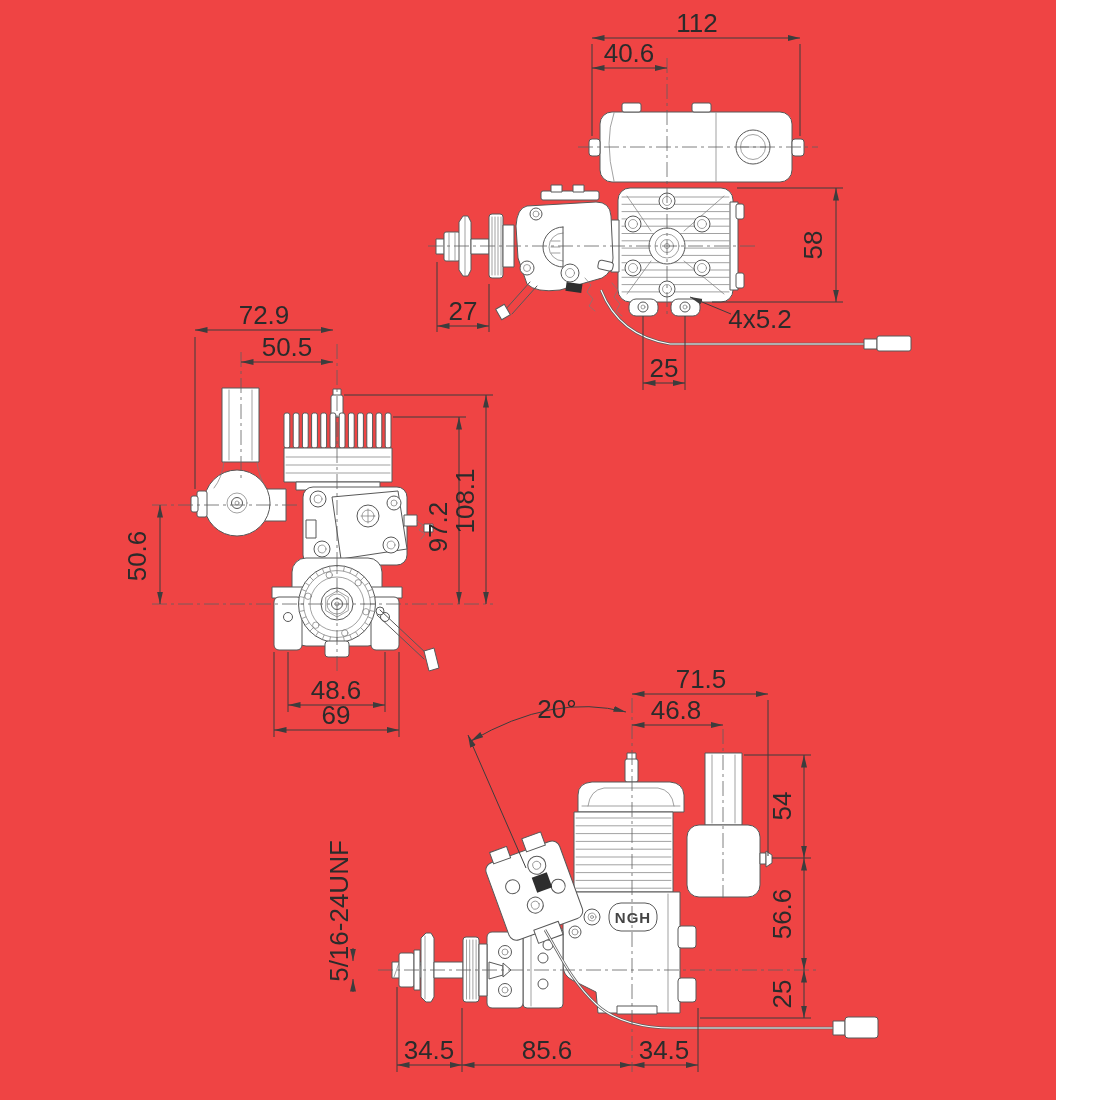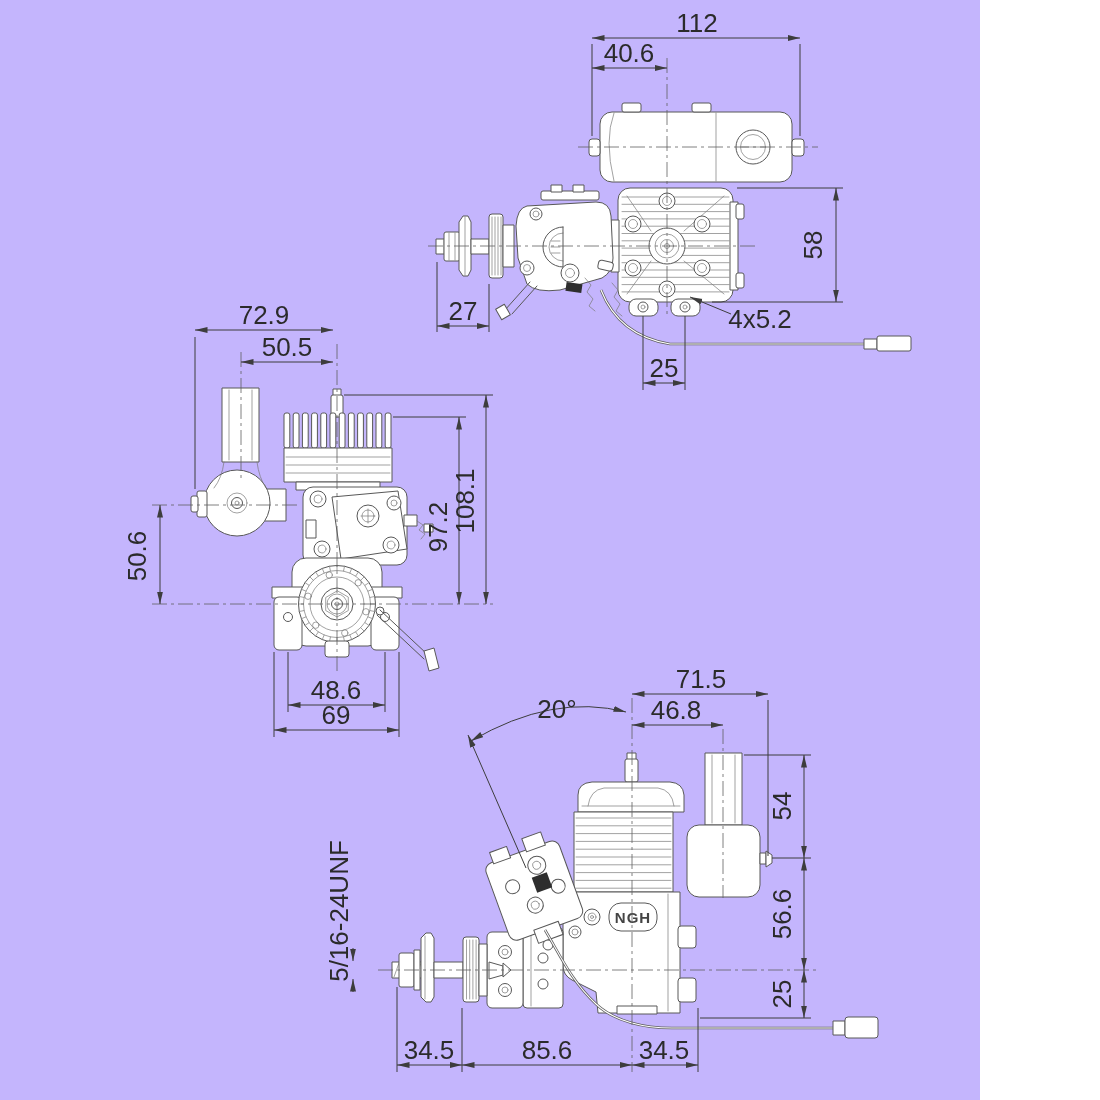--- a/index.html
+++ b/index.html
@@ -1,16 +1,16 @@
 <!DOCTYPE html>
 <html><head>
 <meta charset="utf-8">
 <style>
   html,body{margin:0;padding:0;background:#ffffff;}
-  .canvas{position:relative;width:980px;height:1100px;background:#c4b5fd;overflow:hidden;}
+  .canvas{position:relative;width:1056px;height:1100px;background:#ef4444;overflow:hidden;}
   svg{display:block}
   .art{fill:none;stroke:#585858;stroke-width:1;stroke-linejoin:round;stroke-linecap:round}
   .artf{fill:#ffffff;stroke:#585858;stroke-width:1;stroke-linejoin:round}
   .fine{fill:none;stroke:#7a7a7a;stroke-width:.7;stroke-linecap:round}
   .dk{fill:#2e2e2e;stroke:none}
   .dim{fill:none;stroke:#3d3d3d;stroke-width:1}
   .cl{fill:none;stroke:#606060;stroke-width:.8;stroke-dasharray:15 4 3 4}
   .tube{fill:none;stroke:#5f5f5f;stroke-width:2.6}
   .tubein{fill:none;stroke:#ffffff;stroke-width:1.1}
   .t{font-family:"Liberation Sans",sans-serif;font-size:26px;fill:#2b2b2b;text-anchor:middle}

